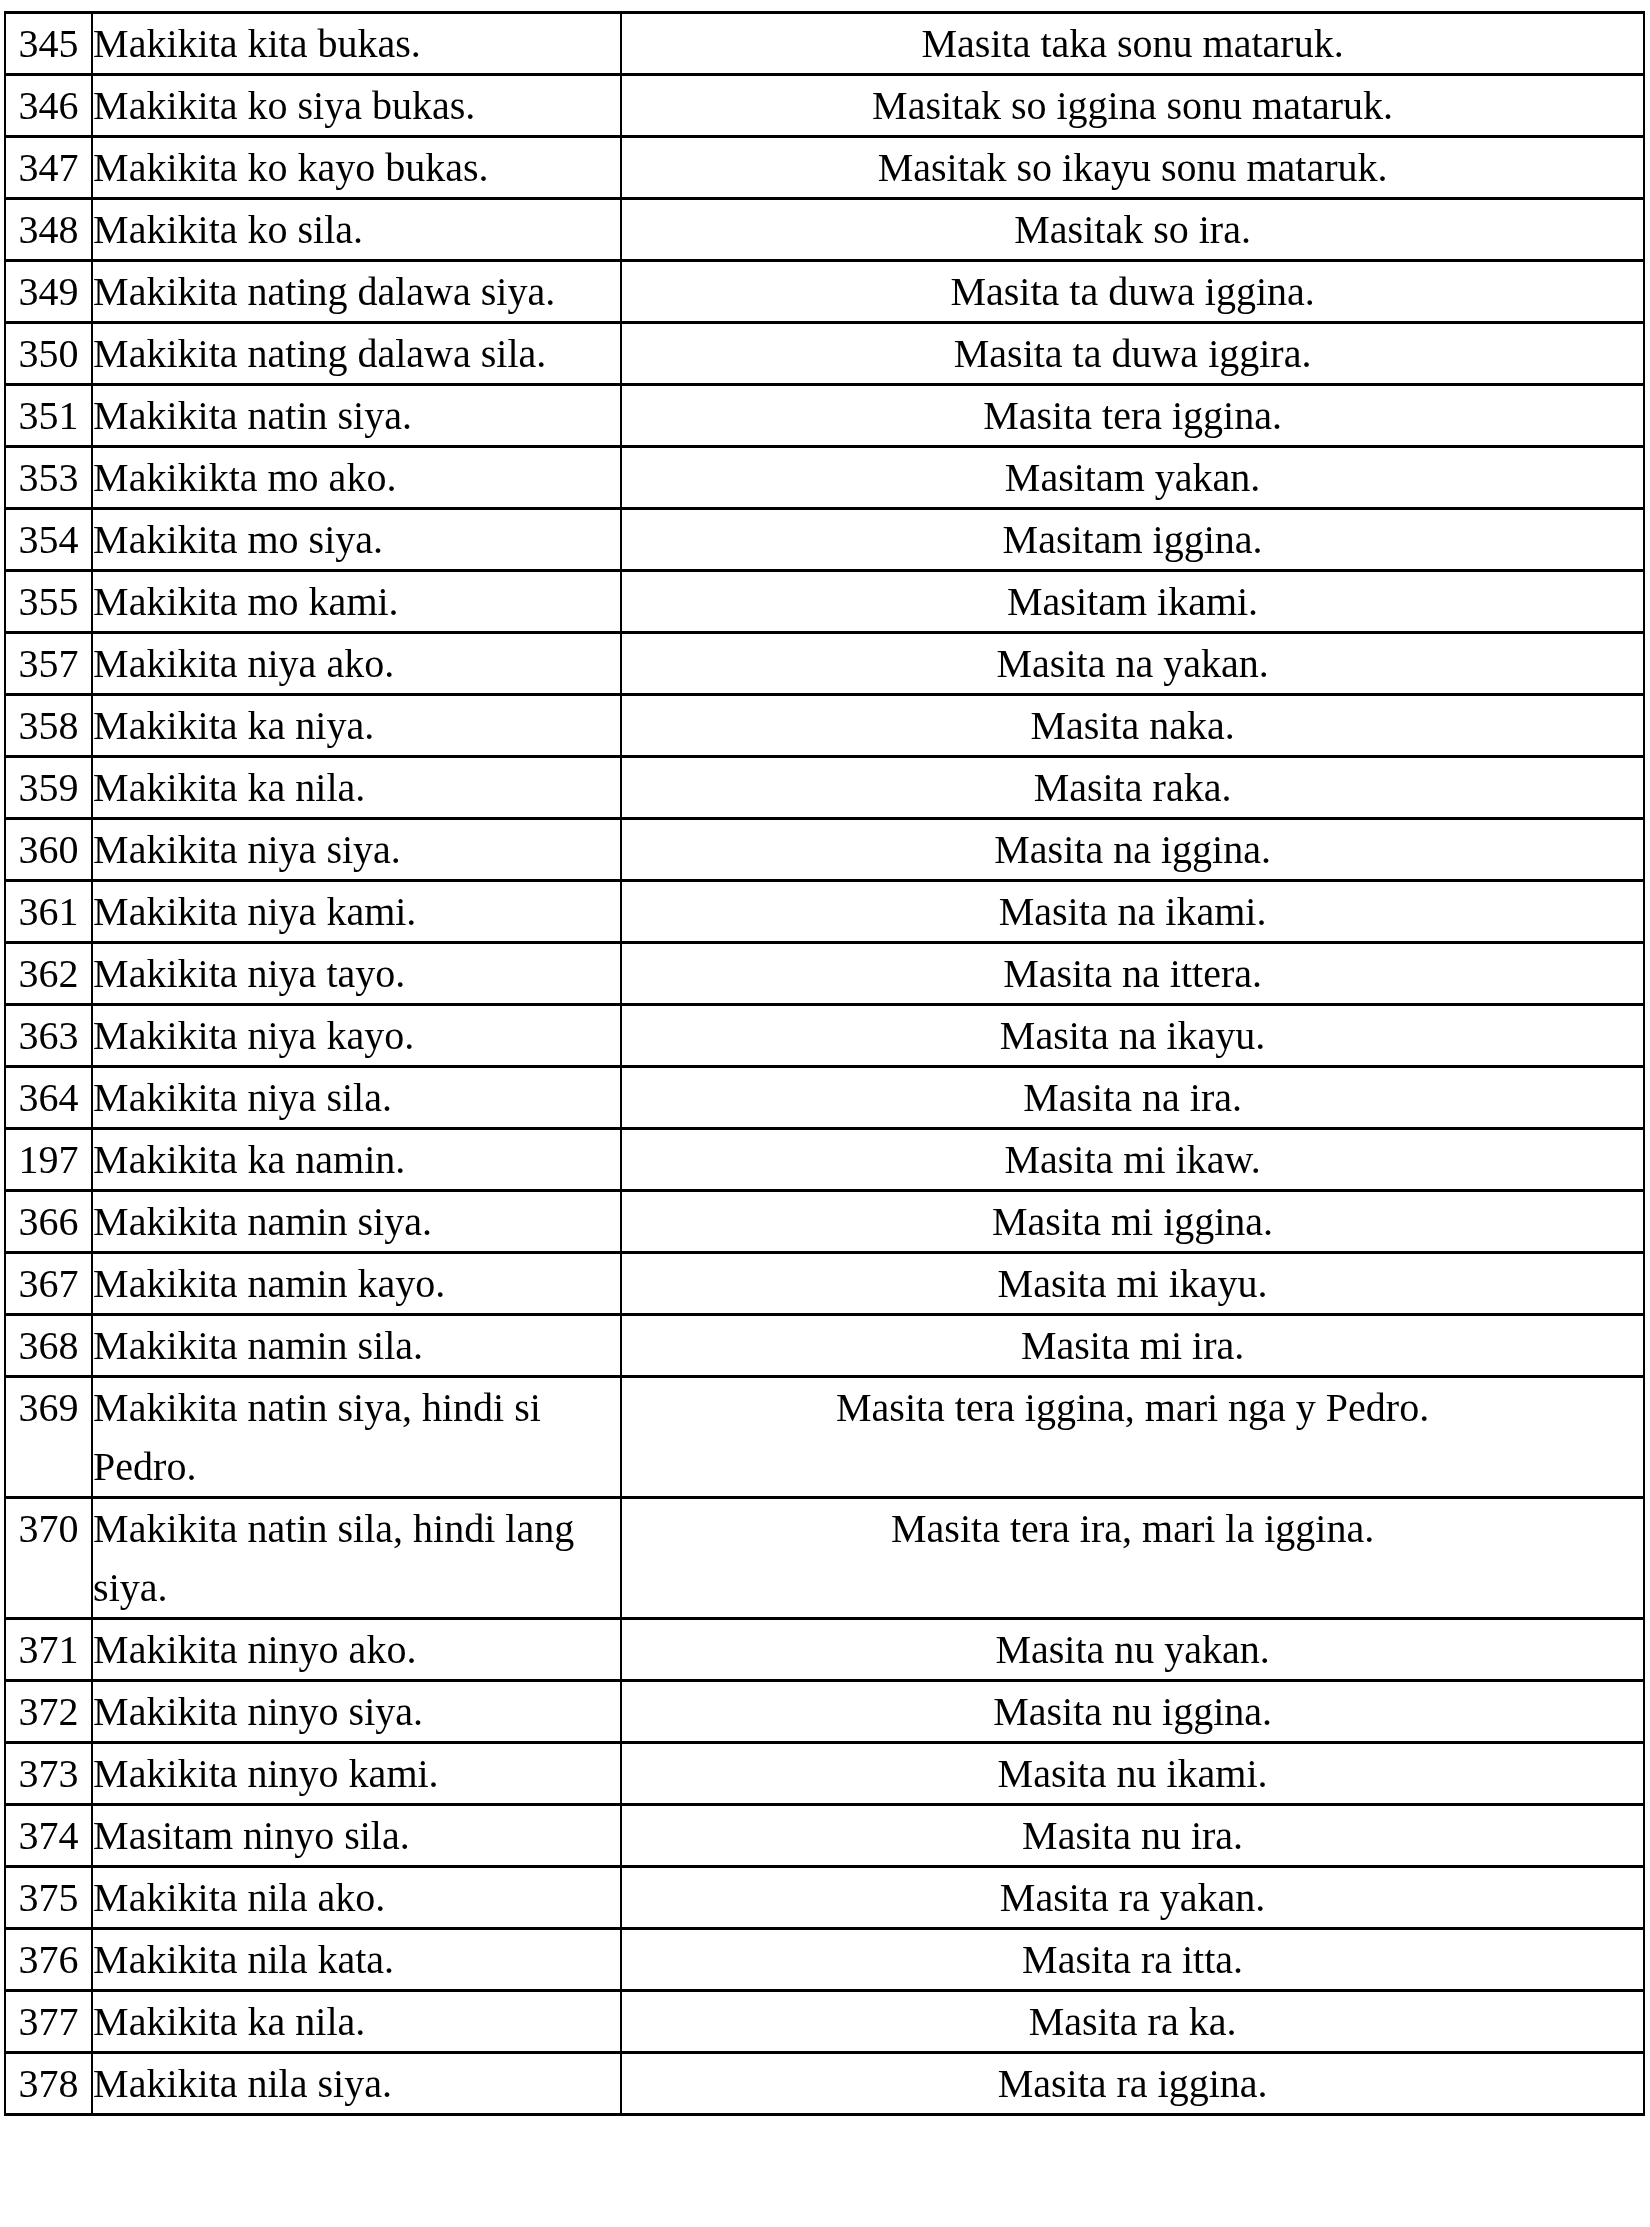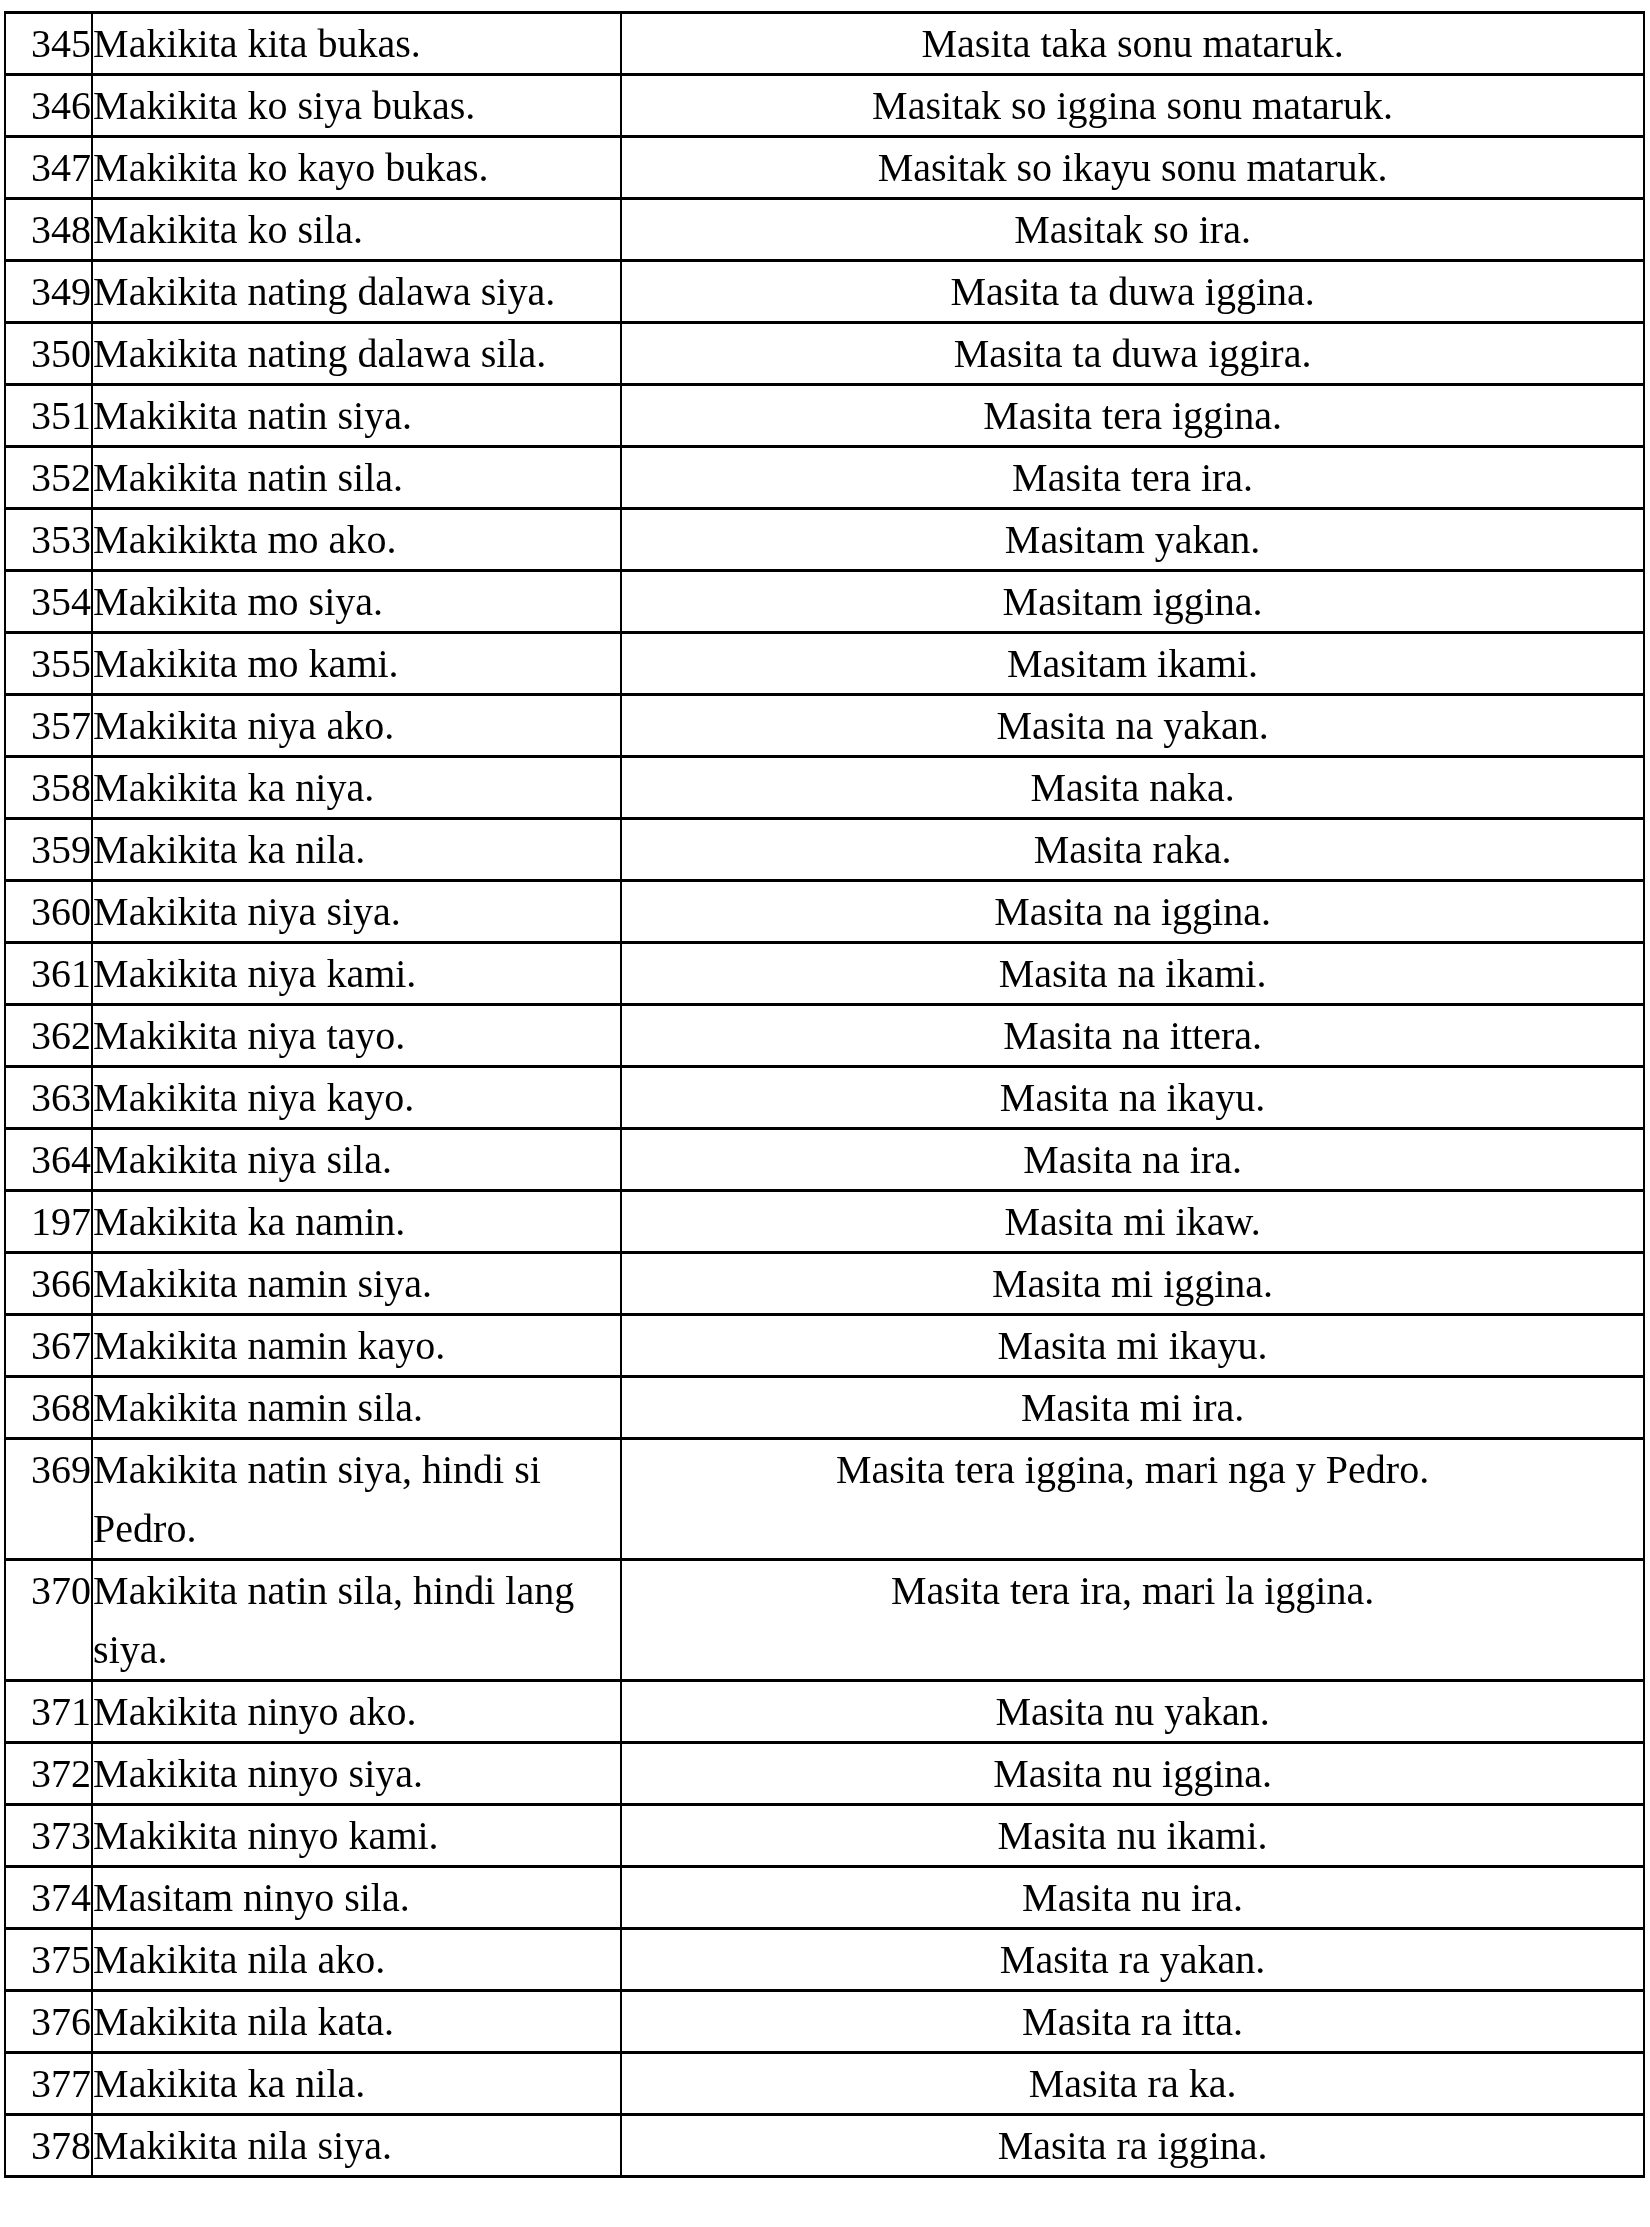--- a/index.html
+++ b/index.html
@@ -31,21 +31,21 @@
     border-bottom: 3.3px solid #000;
     vertical-align: top;
     font-size: 40px;
     line-height: 59px;
     padding: 0;
     overflow: hidden;
   }
   tr.sentence-row { height: 59px; }
   tr.sentence-row.tall { height: 119px; }
   td.num-cell {
-    text-align: right;
+    text-align: center;
   }
   td.tagalog-cell {
     padding-left: 15px;
     white-space: pre-line;
   }
   td.translation-cell {
     padding-left: 16.5px;
     white-space: pre-line;
     text-align: center;
   }
@@ -90,25 +90,20 @@
     <td class="num-cell">350</td>
     <td class="tagalog-cell">Makikita nating dalawa sila.</td>
     <td class="translation-cell">Masita ta duwa iggira.</td>
   </tr>
         <tr class="sentence-row">
     <td class="num-cell">351</td>
     <td class="tagalog-cell">Makikita natin siya.</td>
     <td class="translation-cell">Masita tera iggina.</td>
   </tr>
         <tr class="sentence-row">
-    <td class="num-cell">352</td>
-    <td class="tagalog-cell">Makikita natin sila.</td>
-    <td class="translation-cell">Masita tera ira.</td>
-  </tr>
-        <tr class="sentence-row">
     <td class="num-cell">353</td>
     <td class="tagalog-cell">Makikikta mo ako.</td>
     <td class="translation-cell">Masitam yakan.</td>
   </tr>
         <tr class="sentence-row">
     <td class="num-cell">354</td>
     <td class="tagalog-cell">Makikita mo siya.</td>
     <td class="translation-cell">Masitam iggina.</td>
   </tr>
         <tr class="sentence-row">

